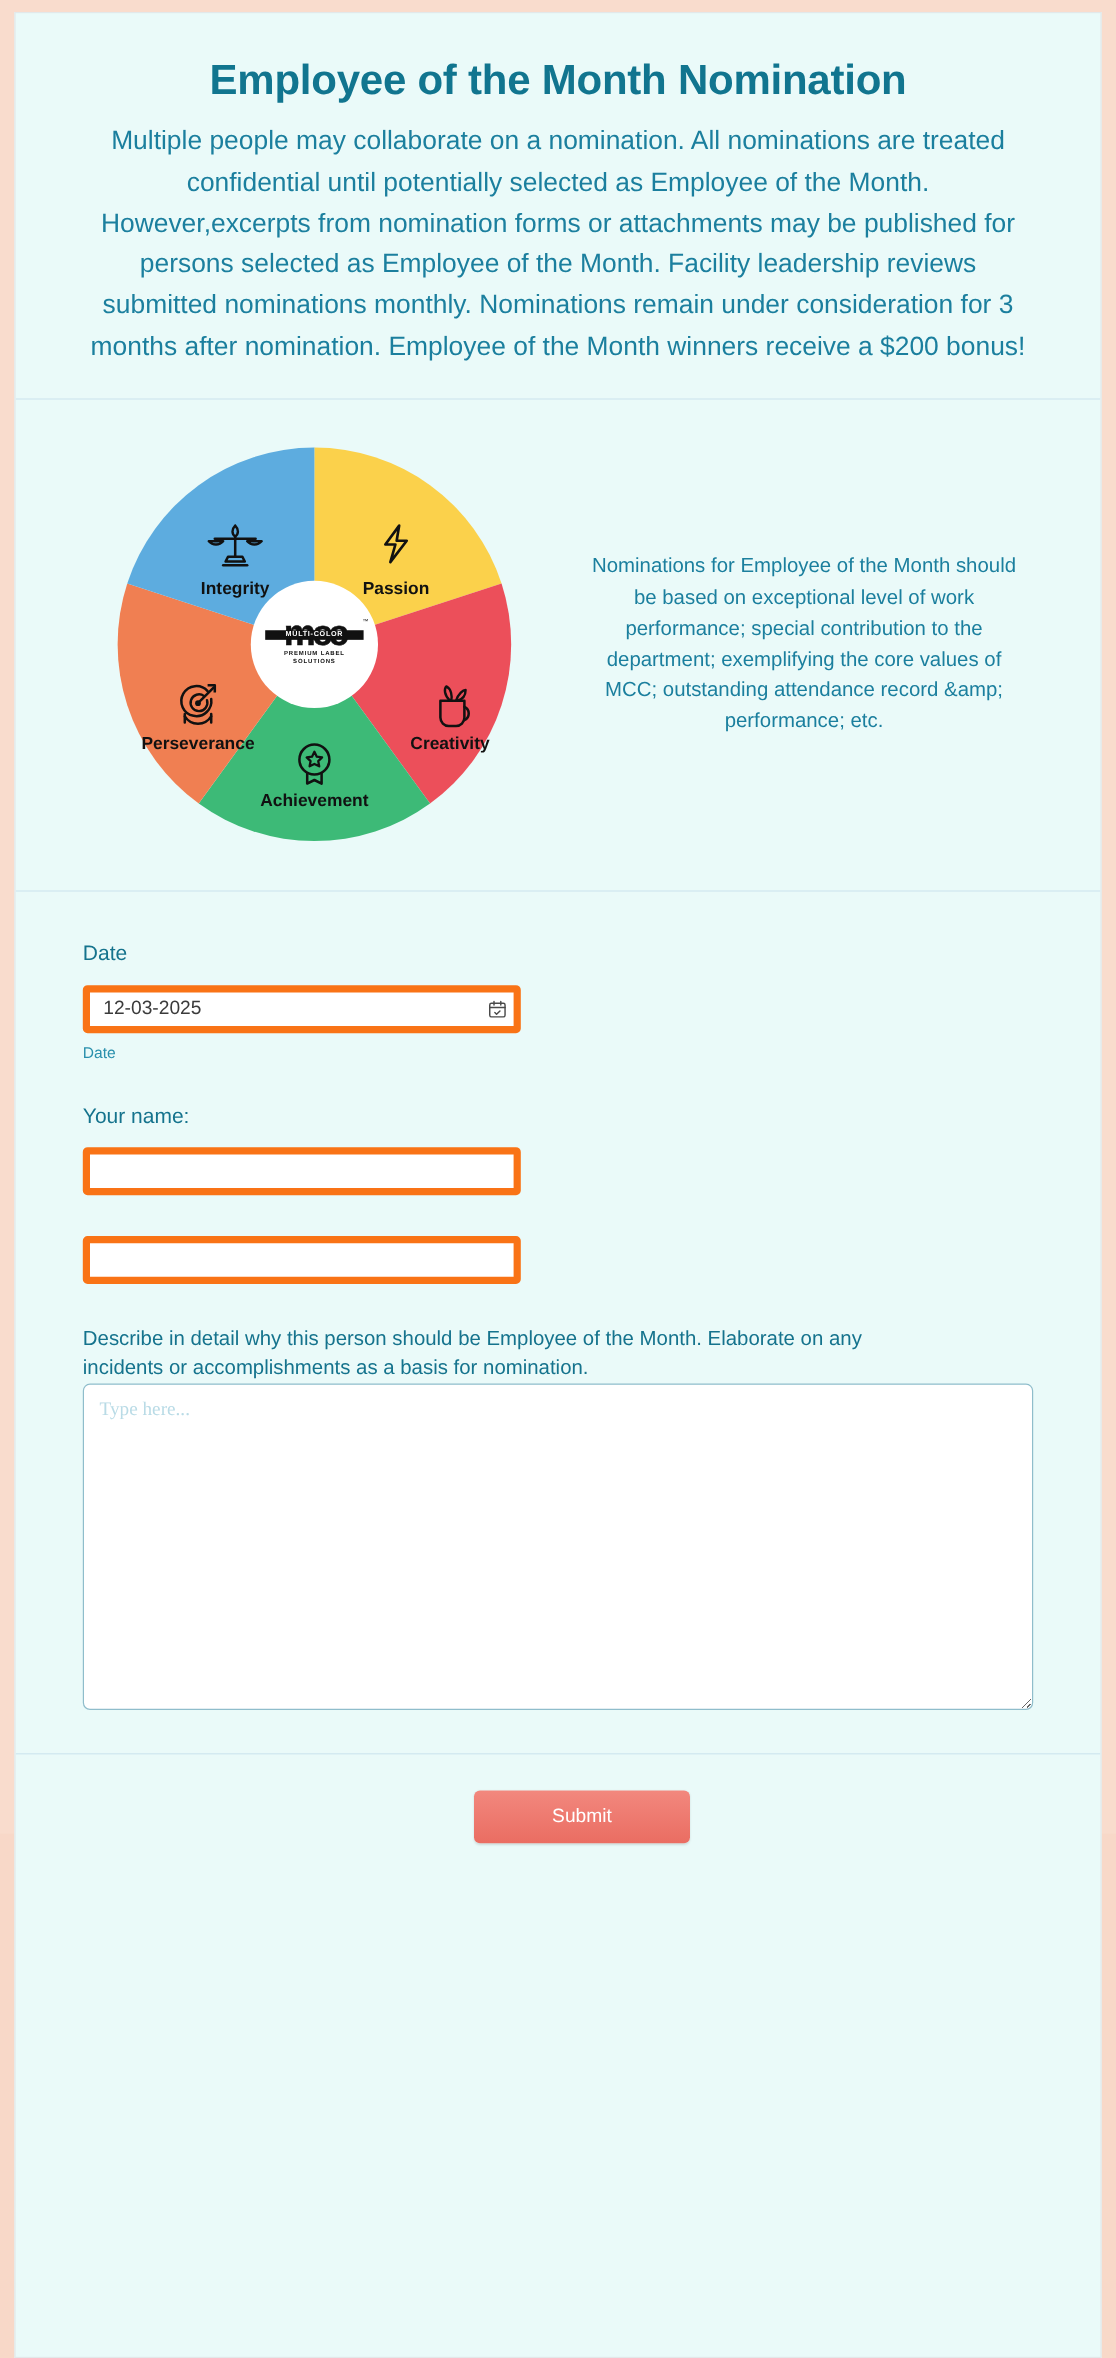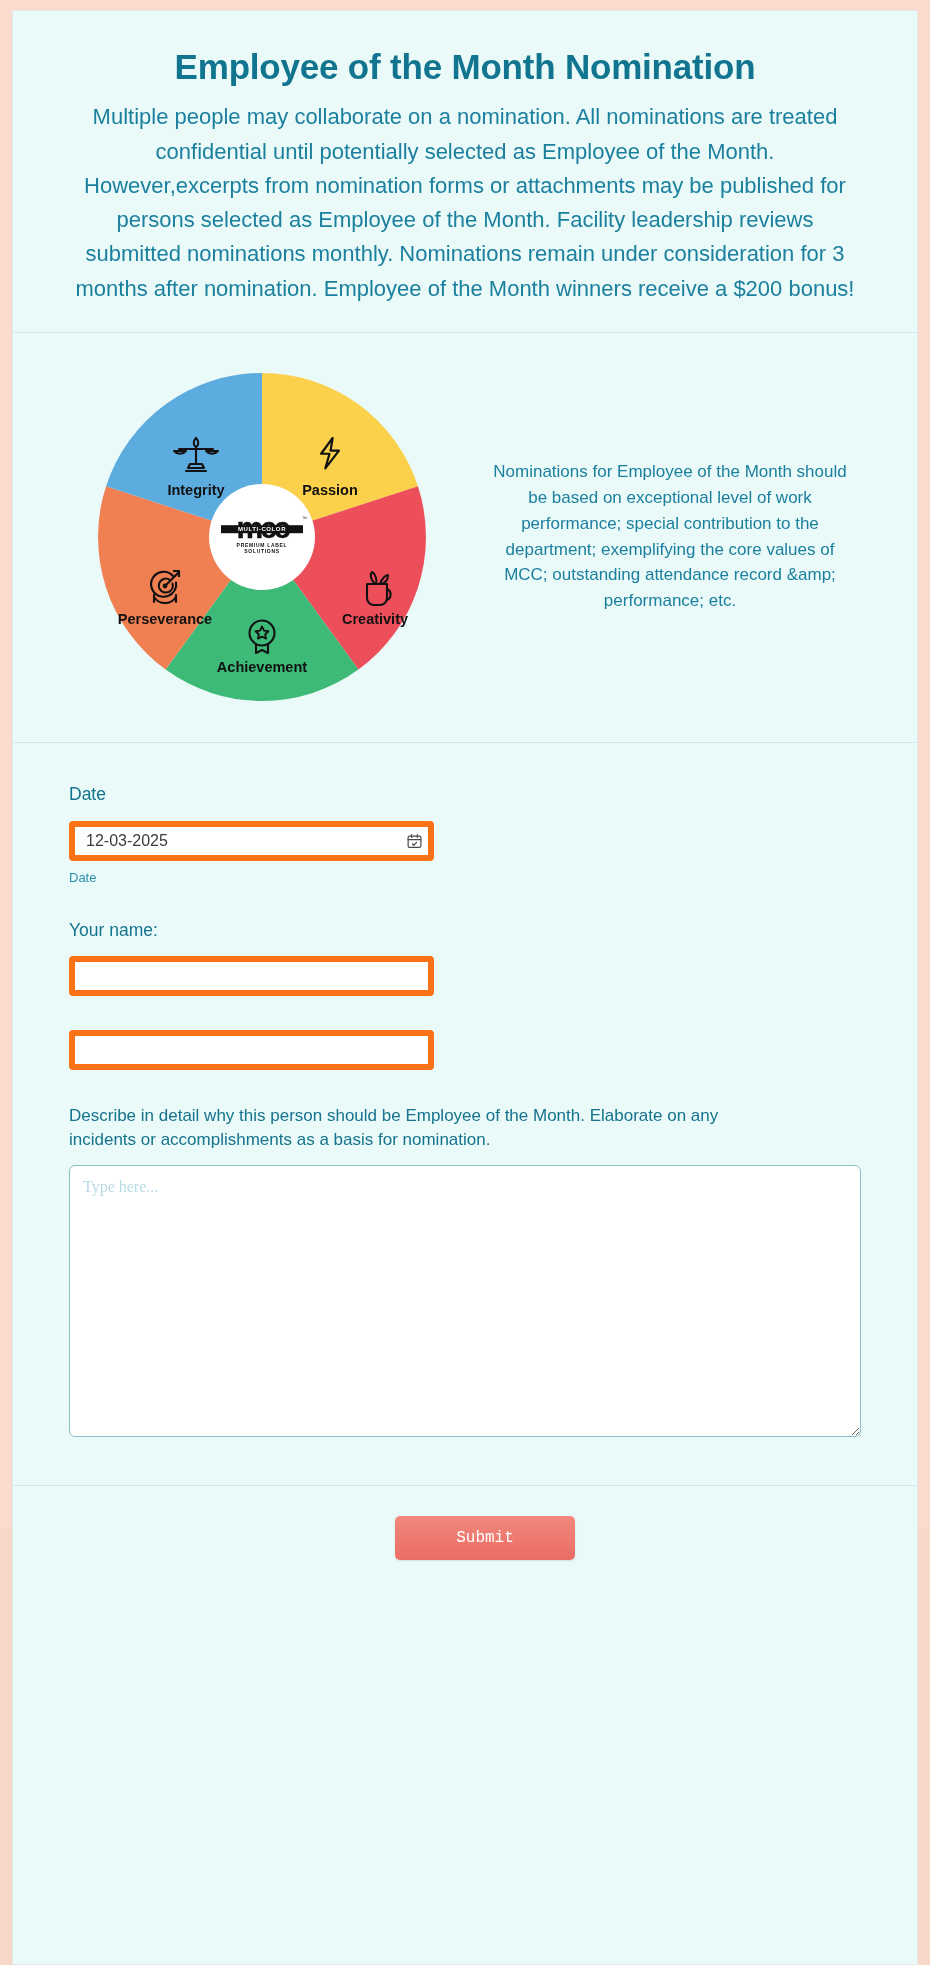--- a/index.html
+++ b/index.html
@@ -128,21 +128,21 @@
     flex: 1;
     color: #1b7f9e;
     font-size: 17px;
     line-height: 1.52;
     text-align: center;
     padding-right: 30px;
   }
 
   
   .fields-section {
-    padding: 40px 56px 42px 56px;
+    padding: 40px 56px 30px 56px;
     border-bottom: 1px solid #cfe7ef;
   }
   .field-block { margin-bottom: 34px; }
   .field-block:last-child { margin-bottom: 6px; }
 
   .field-label {
     display: block;
     color: #15738d;
     font-size: 17.5px;
     margin-bottom: 14px;
@@ -175,21 +175,20 @@
     color: #2a90ad;
     font-size: 13px;
     margin-top: 9px;
   }
 
   .describe-label {
     display: block;
     color: #15738d;
     font-size: 17px;
     line-height: 1.42;
-    margin-bottom: 12px;
     max-width: 660px;
   }
   .big-textarea {
     display: block;
     width: 100%;
     height: 272px;
     border: 1px solid #8fbdcb;
     border-radius: 6px;
     background: #ffffff;
     font-family: Liberation Serif, serif;
@@ -206,21 +205,21 @@
     padding: 30px 0 36px 0;
     text-align: center;
   }
   .submit-btn {
     width: 180px;
     height: 44px;
     border: none;
     border-radius: 5px;
     background: linear-gradient(180deg, #f2887e 0%, #ea6d62 100%);
     color: #ffffff;
-    font-family: Liberation Mono, monospace;
+    font-family: Liberation Sans, sans-serif;
     font-size: 16px;
     cursor: pointer;
     box-shadow: 0 1px 2px rgba(0,0,0,0.12);
     margin-left: 40px;
   }
 </style>
 </head>
 <body>
 
 <div class="page-frame">

